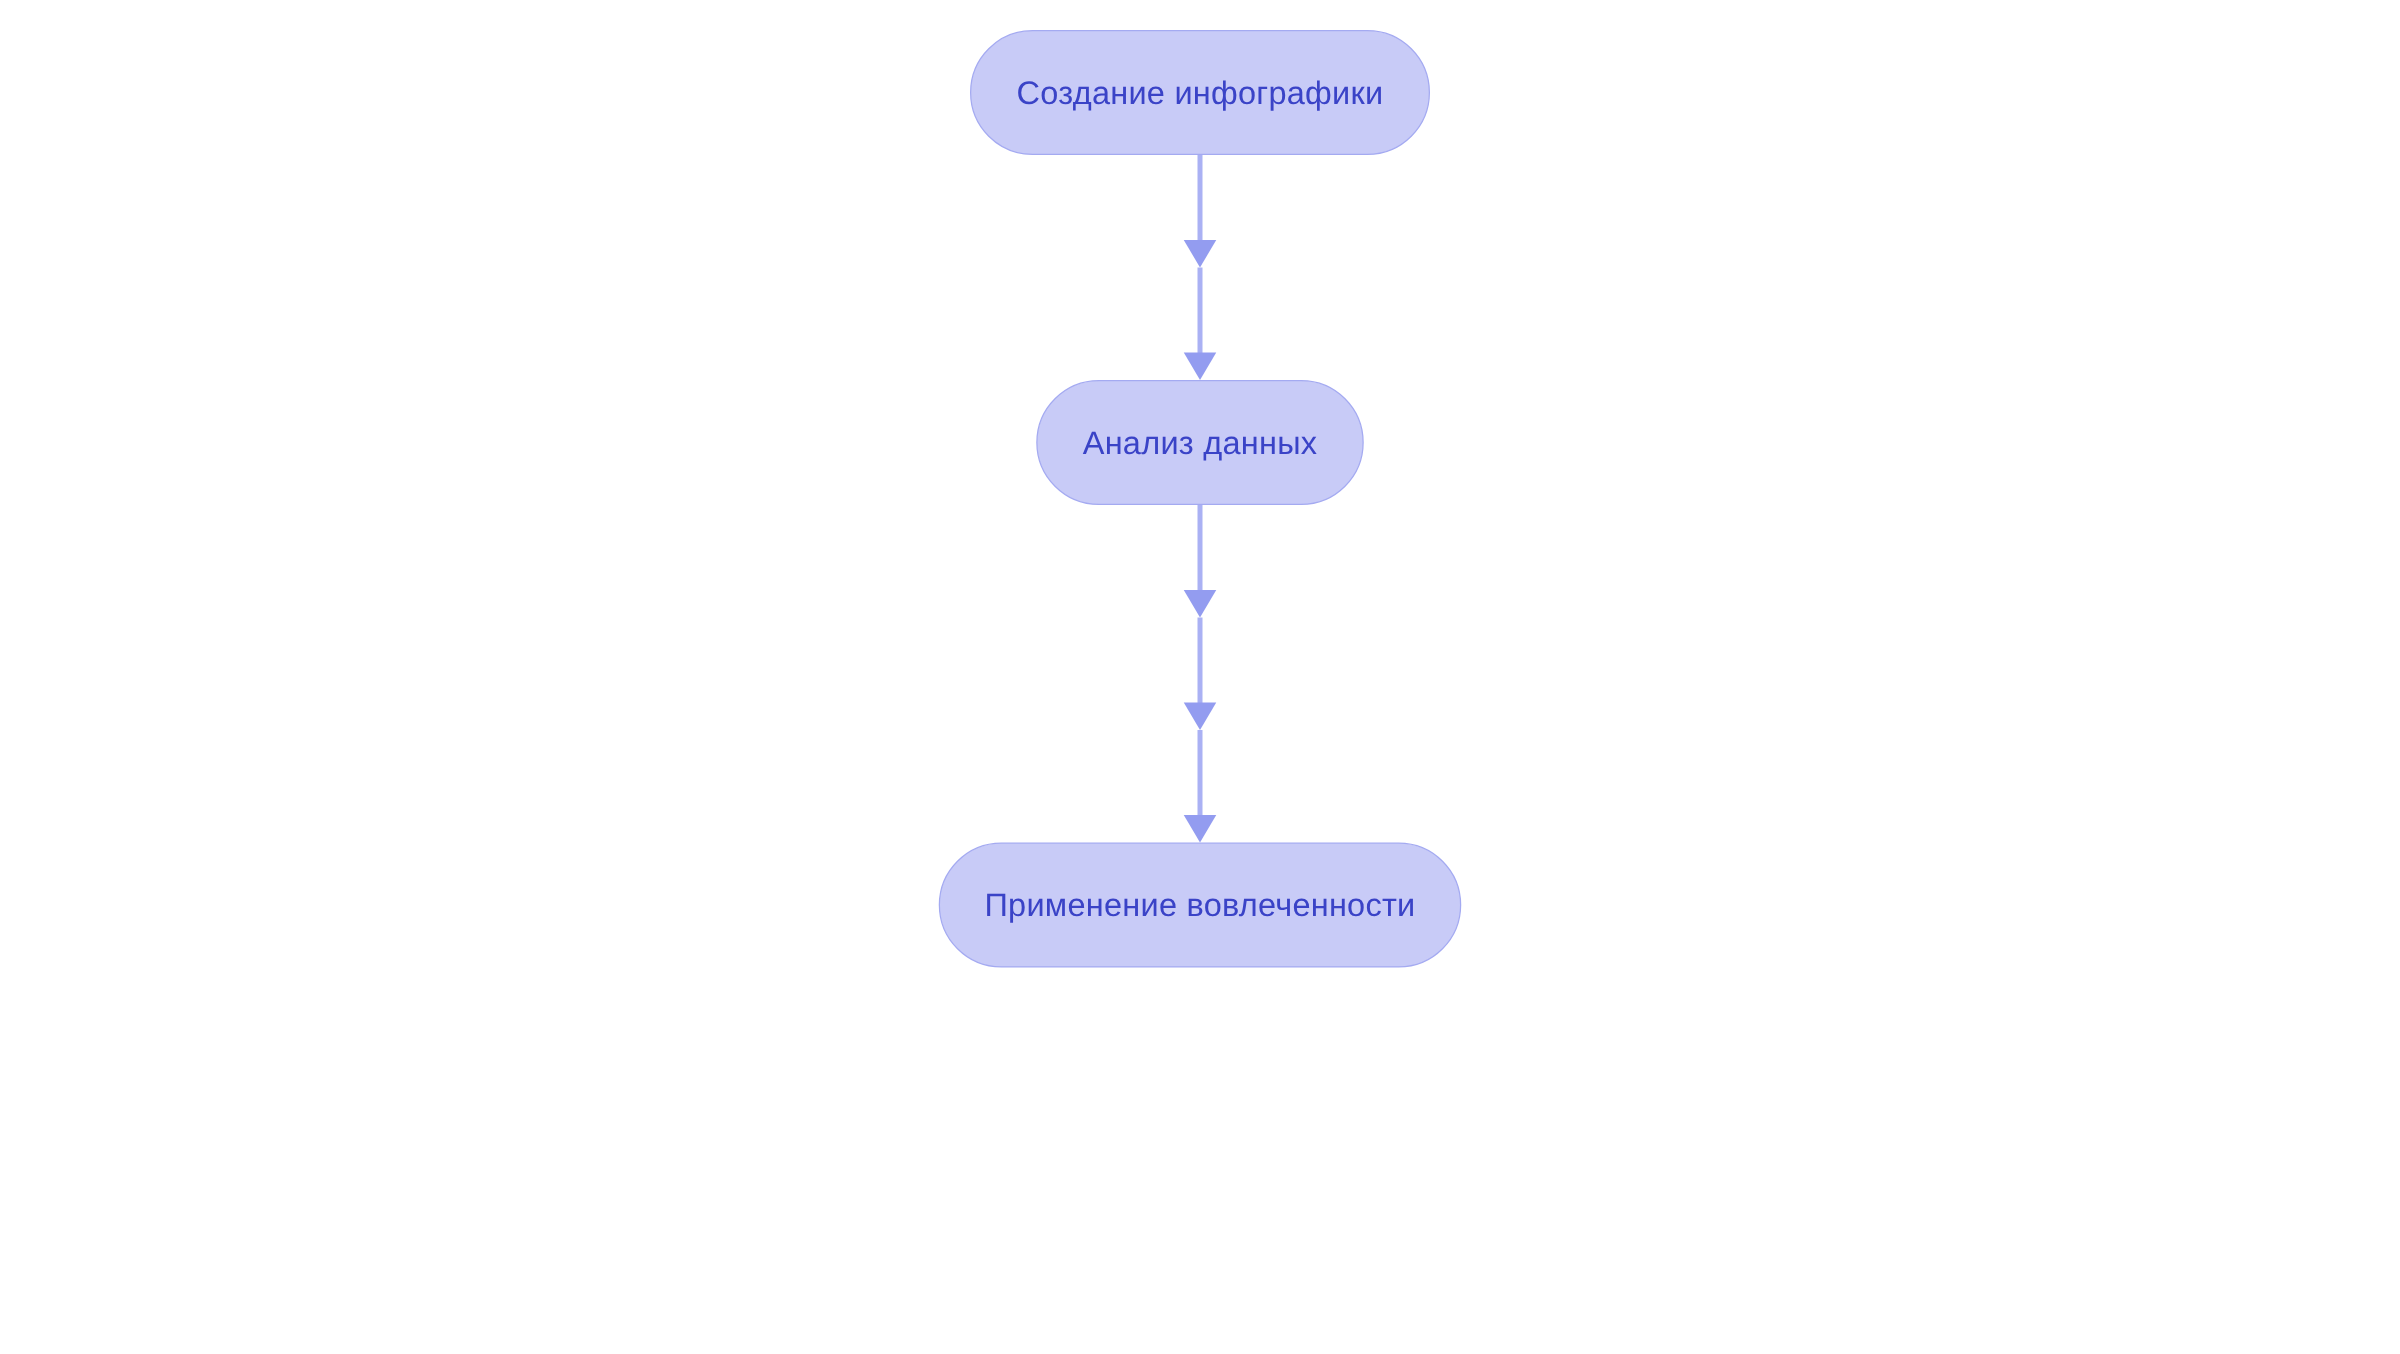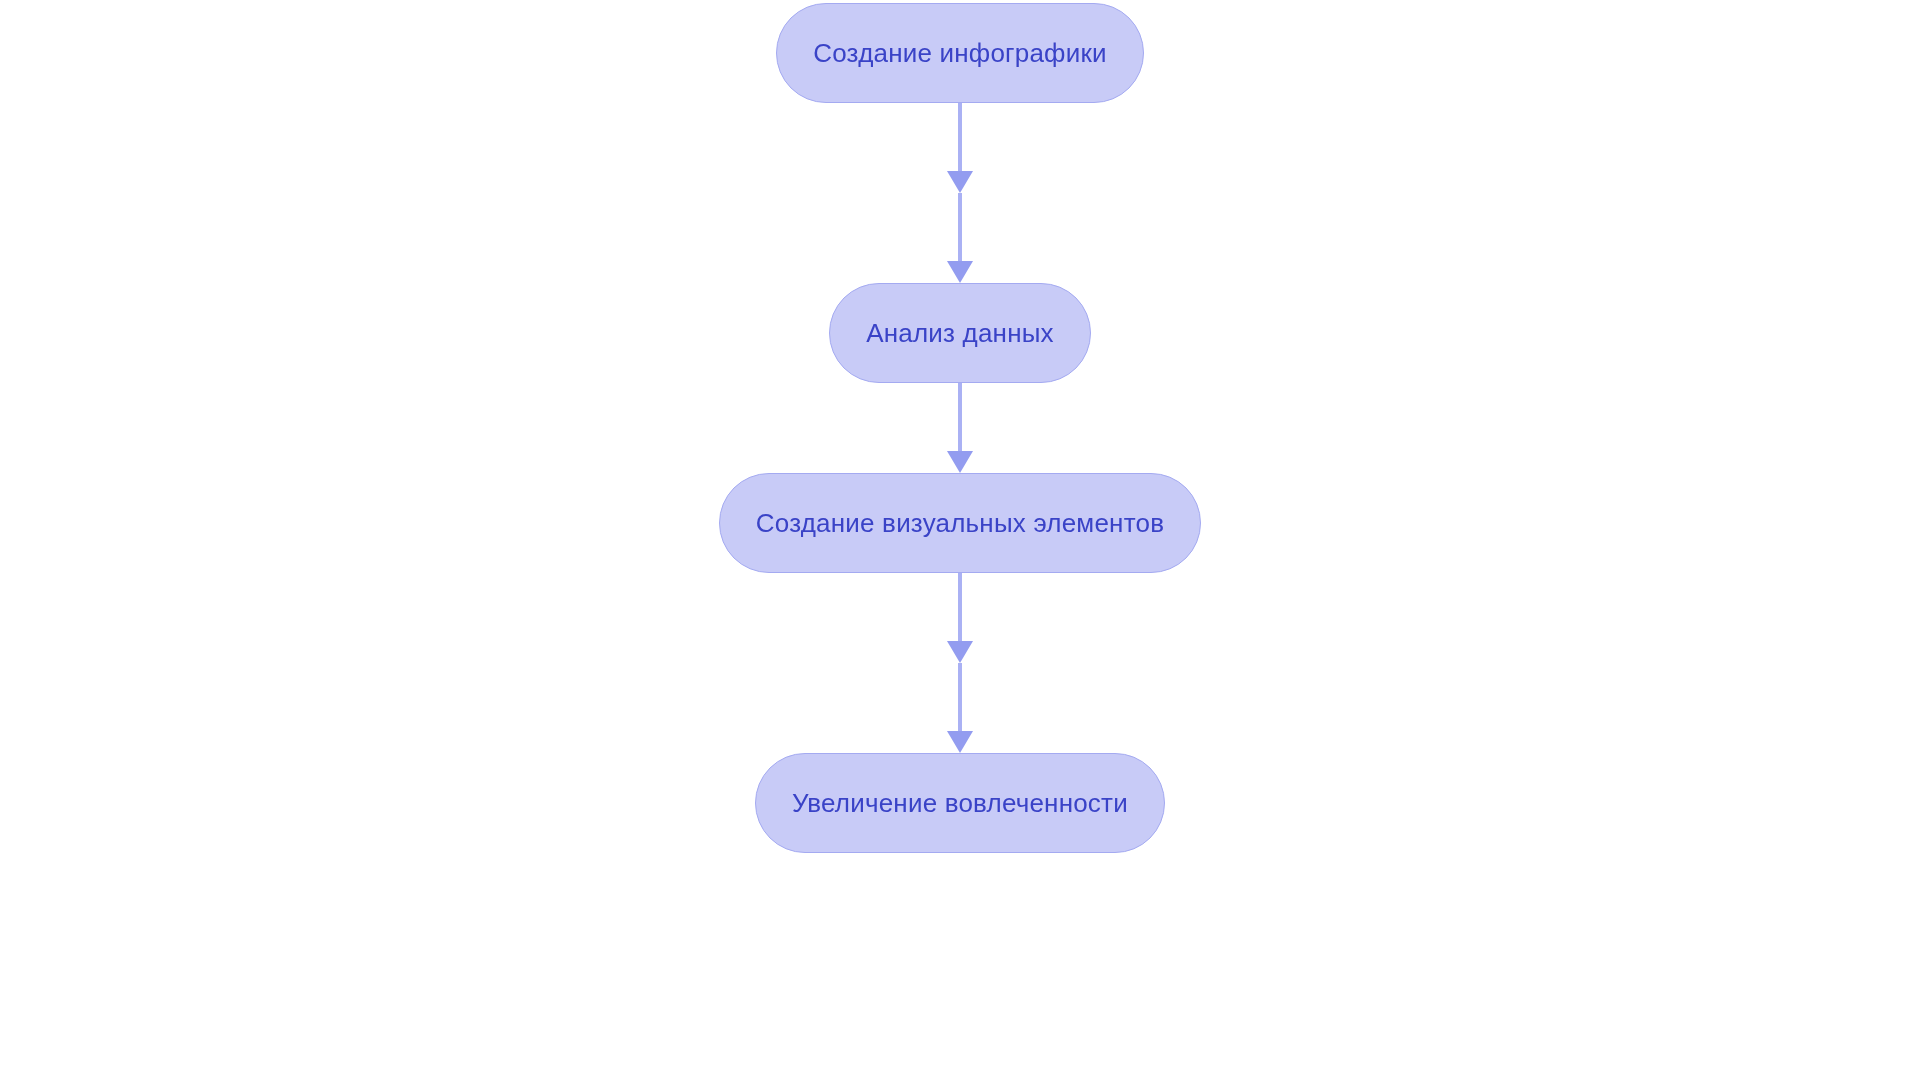--- a/index.html
+++ b/index.html
@@ -18,21 +18,21 @@
     overflow: hidden;
     font-family: "Liberation Sans", "DejaVu Sans", sans-serif;
   }
   .canvas {
     position: relative;
     width: 1920px;
     height: 1083px;
     display: flex;
     flex-direction: column;
     align-items: center;
-    padding-top: 3px;
+    padding-top: 24px;
   }
   .node {
     height: 100px;
     min-width: 210px;
     padding: 0 36px;
     display: flex;
     align-items: center;
     justify-content: center;
     background: var(--node-fill);
     border: 1.5px solid var(--node-border);
@@ -95,32 +95,29 @@
 
   <div class="node">
     <span class="node-label">Анализ данных</span>
   </div>
 
   <div class="connector">
     <div class="line"></div>
     <div class="head"></div>
   </div>
 
-  <div class="node">
-    <span class="node-label">Создание визуальных элементов</span>
-  </div>
 
   <div class="connector">
     <div class="line"></div>
     <div class="head"></div>
   </div>
 
 
   <div class="connector">
     <div class="line"></div>
     <div class="head"></div>
   </div>
 
   <div class="node">
-    <span class="node-label">Увеличение вовлеченности</span>
+    <span class="node-label">Применение вовлеченности</span>
   </div>
 
 </div>
 
 </body></html>

